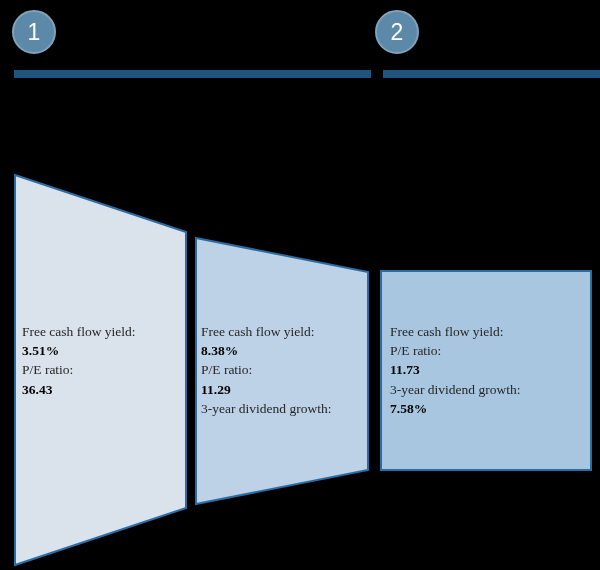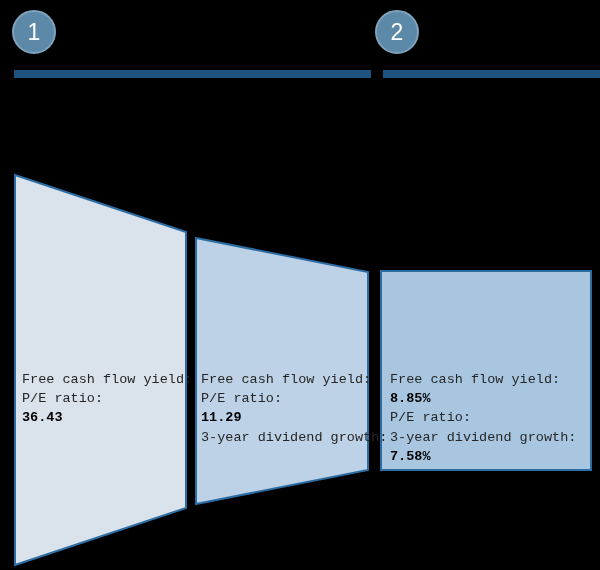--- a/index.html
+++ b/index.html
@@ -57,22 +57,21 @@
     width: 600px;
     height: 570px;
   }
 
   .panel-text {
     position: absolute;
     font-size: 13.5px;
     line-height: 19.2px;
     color: #1a1a1a;
     white-space: nowrap;
-    font-family: Liberation Mono, monospace;
-    margin-top: 48px;
+    font-family: Liberation Serif, serif;
   }
   .panel-text .lbl { font-weight: normal; color: #262626; }
   .panel-text .val { font-weight: bold; color: #000000; }
   .panel-text sup { font-size: 9px; vertical-align: super; line-height: 0; }
 
   #text-1 { left: 22px; top: 322px; }
   #text-2 { left: 201px; top: 322px; }
   #text-3 { left: 390px; top: 322px; }
 </style>
 </head>
@@ -91,32 +90,34 @@
   <div class="rule" id="rule-2"></div>
 
   <svg id="funnel" viewBox="0 0 600 570" width="600" height="570">
     <polygon points="15,175 186,232 186,508 15,565" fill="#dae2ec" stroke="#2b6ca3" stroke-width="2"></polygon>
     <polygon points="196,238 368,272 368,470 196,504" fill="#bdd2e6" stroke="#2b6ca3" stroke-width="2"></polygon>
     <polygon points="381,271 591,271 591,470 381,470" fill="#a8c6e0" stroke="#2b6ca3" stroke-width="2"></polygon>
   </svg>
 
   <div class="panel-text" id="text-1">
     <div class="lbl">Free cash flow yield:</div>
+    <div class="val">3.51%</div>
     <div class="lbl">P/E ratio:</div>
     <div class="val">36.43</div>
   </div>
 
   <div class="panel-text" id="text-2">
     <div class="lbl">Free cash flow yield:</div>
+    <div class="val">8.38%</div>
     <div class="lbl">P/E ratio:</div>
     <div class="val">11.29</div>
     <div class="lbl"><span>3-year dividend growth</span><sup></sup><span>:</span></div>
   </div>
 
   <div class="panel-text" id="text-3">
     <div class="lbl">Free cash flow yield:</div>
-    <div class="val">8.85%</div>
     <div class="lbl">P/E ratio:</div>
+    <div class="val">11.73</div>
     <div class="lbl"><span>3-year dividend growth</span><sup></sup><span>:</span></div>
     <div class="val">7.58%</div>
   </div>
 
 </div>
 
 </body></html>

